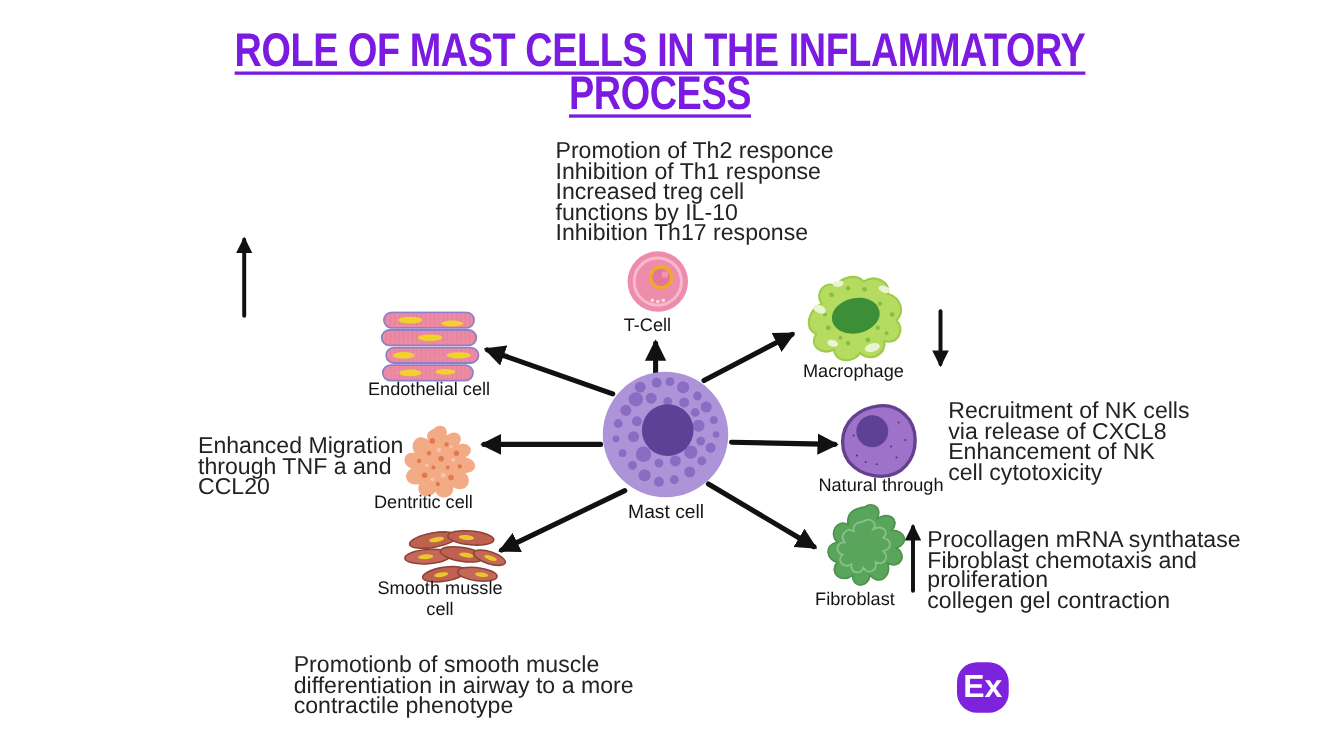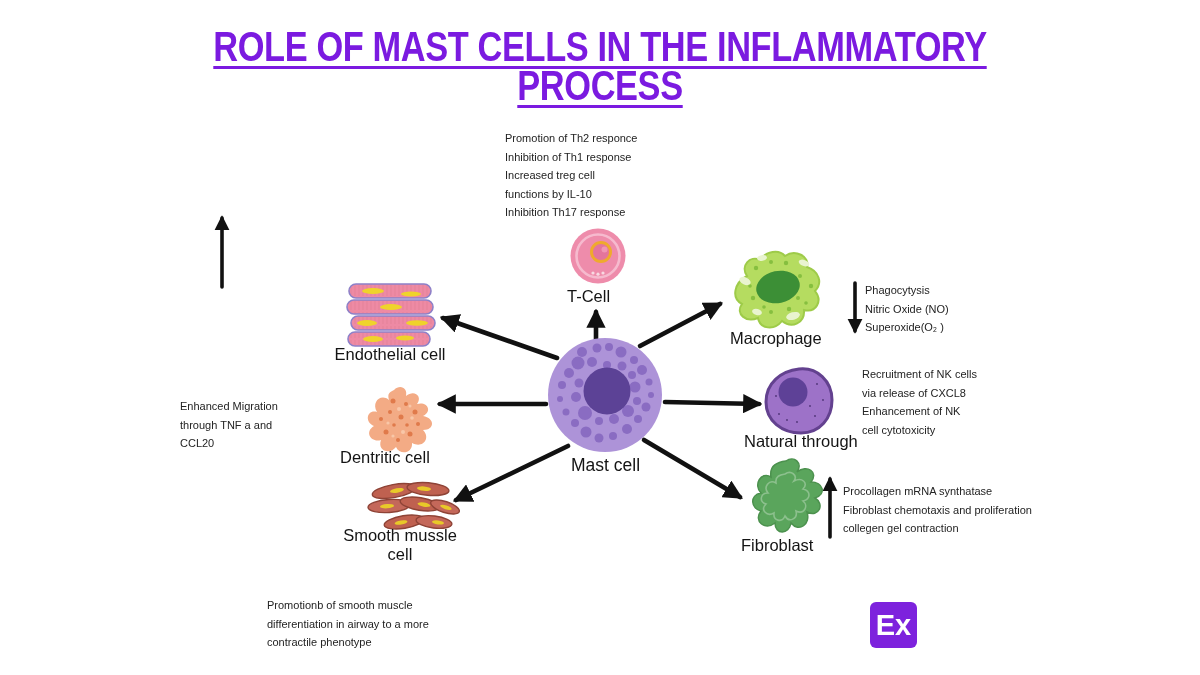--- a/index.html
+++ b/index.html
@@ -9,30 +9,30 @@
     font-family:"Liberation Sans", sans-serif; color:#1f1f1f; overflow:hidden;text-decoration:underline;
   }
   
   .title { position:absolute; top:27px; left:0; width:100%; text-align:center; }
   .title-line {
     display:block; color:#7b1ae0; font-weight:800; font-size:43px; line-height:39px;
     letter-spacing:-0.5px; transform:scaleX(0.80); transform-origin:50% 50%;
     text-decoration:underline; text-decoration-thickness:3px; text-underline-offset:5px;
   }
   
-  .note { position:absolute; white-space:pre-line; font-size:11px; line-height:18.6px; color:#232323; }
+  .note { position:absolute; white-space:pre-line; font-size:21px; line-height:18.6px; color:#232323; }
   .cell-label { position:absolute; font-size:16.5px; color:#141414; }
   .cell-label.center { text-align:center; }
   .mast-label { position:absolute; font-size:17.5px; color:#141414; }
   svg { display:block; }
   .abs { position:absolute; }
   
   .logo { position:absolute; left:870px; top:602px; display:flex; align-items:center; }
   .logo-badge {
-    width:47px; height:46px; background:#7d22dd; border-radius:6px; color:#fff;
+    width:47px; height:46px; background:#7d22dd; border-radius:18px; color:#fff;
     font-weight:bold; font-size:29px; display:flex; align-items:center; justify-content:center;
   }
   .logo-text { margin-left:8px; font-weight:bold; font-size:31px; color:#111; letter-spacing:-0.5px; }
 </style>
 </head>
 <body>
 
 <div class="canvas">
 
   <div class="title">
@@ -169,23 +169,20 @@
     </g>
     <g fill="#e9f4d0">
       <ellipse cx="19" cy="35" rx="6" ry="3.6" transform="rotate(25 19 35)"></ellipse>
       <ellipse cx="67" cy="70" rx="7" ry="3.8" transform="rotate(-15 67 70)"></ellipse>
       <ellipse cx="31" cy="66" rx="5" ry="3" transform="rotate(15 31 66)"></ellipse>
       <ellipse cx="78" cy="17" rx="5.5" ry="3" transform="rotate(20 78 17)"></ellipse>
       <ellipse cx="36" cy="12" rx="5" ry="2.8" transform="rotate(-10 36 12)"></ellipse>
     </g>
   </svg>
   <div class="cell-label" style="left:730px;top:329px">Macrophage</div>
-  <div class="note" style="left:865px;top:281px">Phagocytysis
-Nitric Oxide (NO)
-Superoxide(O₂ )</div>
 
   <svg class="abs" style="left:763px;top:366px" width="72" height="70" viewBox="0 0 72 70">
     <path d="M 36,3 C 54,1 69,15 69,34 C 69,52 57,67 38,67 C 19,67 3,55 3,36 C 3,17 18,5 36,3 Z" fill="#9d72c8" stroke="#63418f" stroke-width="3"></path>
     <circle cx="30" cy="26" r="14.5" fill="#5e4197"></circle>
     <g fill="#4e3376">
       <circle cx="54" cy="18" r="0.9"></circle>
         <circle cx="60" cy="34" r="0.9"></circle>
       <circle cx="52" cy="50" r="0.9"></circle>
         <circle cx="34" cy="56" r="0.9"></circle>
       <circle cx="16" cy="48" r="0.9"></circle>

